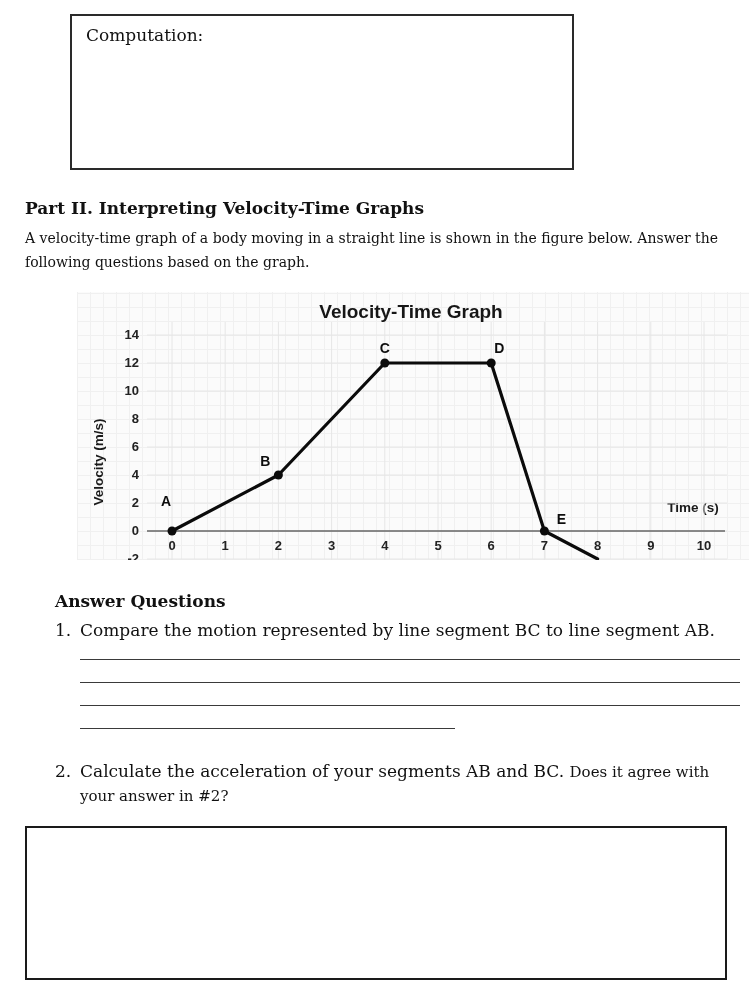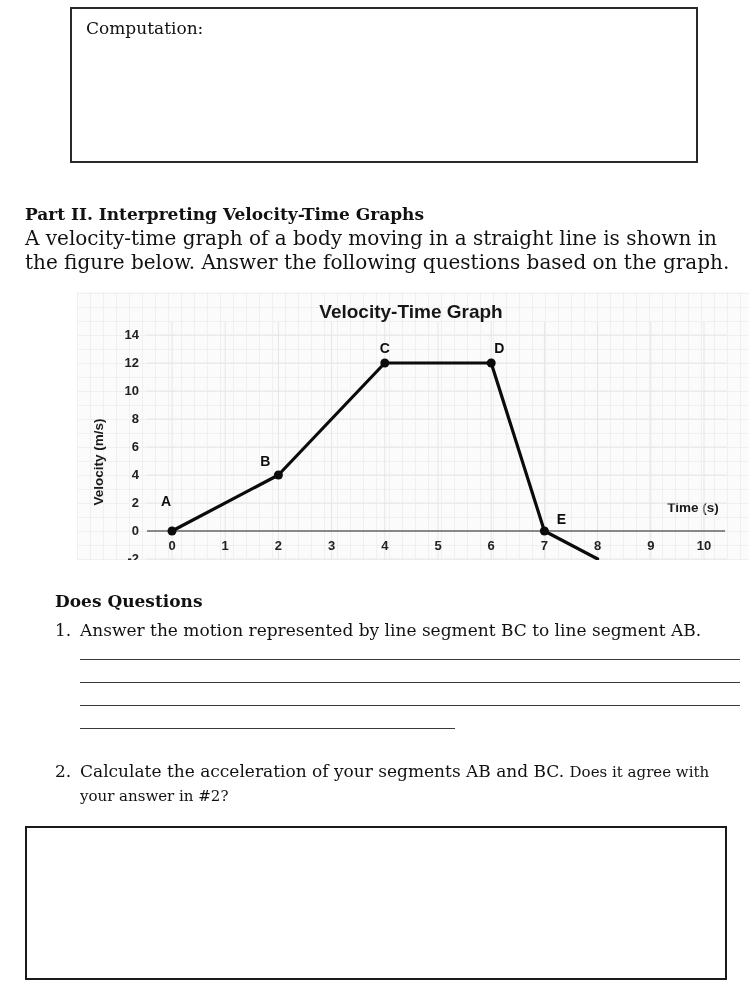--- a/index.html
+++ b/index.html
@@ -1,24 +1,24 @@
 <!DOCTYPE html>
 <html><head>
 <meta charset="utf-8">
 <style>
   html,body{margin:0;padding:0;background:#fff;}
   .page{position:relative;width:755px;height:994px;background:#ffffff;overflow:hidden;
         font-family:"DejaVu Serif","Liberation Serif",serif;color:#111;}
 
-  .computation-box{position:absolute;left:70px;top:7px;width:628px;height:156px;
+  .computation-box{position:absolute;left:70px;top:14px;width:504px;height:156px;
         border:2px solid #2a2a2a;box-sizing:border-box;}
   .computation-label{position:absolute;left:14px;top:9px;font-size:17px;}
 
-  .part2-heading{position:absolute;left:25px;top:204px;font-size:17px;font-weight:bold;}
-  .part2-intro{position:absolute;left:25px;top:226px;width:720px;font-size:20px;line-height:24px;}
+  .part2-heading{position:absolute;left:25px;top:198px;font-size:17px;font-weight:bold;}
+  .part2-intro{position:absolute;left:25px;top:226px;width:720px;font-size:14px;line-height:24px;}
 
   .figure{position:absolute;left:77px;top:292px;width:672px;height:268px;
         background-color:#fbfbfb;
         background-image:repeating-linear-gradient(0deg,#f0f0f0 0 1px,transparent 1px 14px),
                          repeating-linear-gradient(90deg,#f0f0f0 0 1px,transparent 1px 13px);
         overflow:hidden;}
   .figure svg{display:block;}
   .chart-title{font:700 19px "Liberation Sans",sans-serif;fill:#161616;}
   .axlabel{font:700 13.5px "Liberation Sans",sans-serif;fill:#1a1a1a;}
   .tick{font:600 13px "Liberation Sans",sans-serif;fill:#222;}
@@ -106,25 +106,25 @@
         <text x="188.4" y="174" text-anchor="middle" class="ptlabel">B</text>
         <circle cx="307.8" cy="71" r="4.5" fill="#0b0b0b"></circle>
         <text x="307.8" y="61" text-anchor="middle" class="ptlabel">C</text>
         <circle cx="414.20000000000005" cy="71" r="4.5" fill="#0b0b0b"></circle>
         <text x="422.20000000000005" y="61" text-anchor="middle" class="ptlabel">D</text>
         <circle cx="467.40000000000003" cy="239" r="4.5" fill="#0b0b0b"></circle>
         <text x="484.40000000000003" y="232" text-anchor="middle" class="ptlabel">E</text>
       </svg>
   </div>
 
-  <div class="guide-heading">Does Questions</div>
+  <div class="guide-heading">Answer Questions</div>
 
   <div class="q-row q1">
     <span class="q-num">1.</span>
-    <span class="q-text">Answer the motion represented by line segment BC to line segment AB.</span>
+    <span class="q-text">Compare the motion represented by line segment BC to line segment AB.</span>
   </div>
 
   <div class="answer-lines">
     <div class="answer-line"></div>
     <div class="answer-line"></div>
     <div class="answer-line"></div>
     <div class="answer-line short"></div>
   </div>
 
   <div class="q-row q2">

